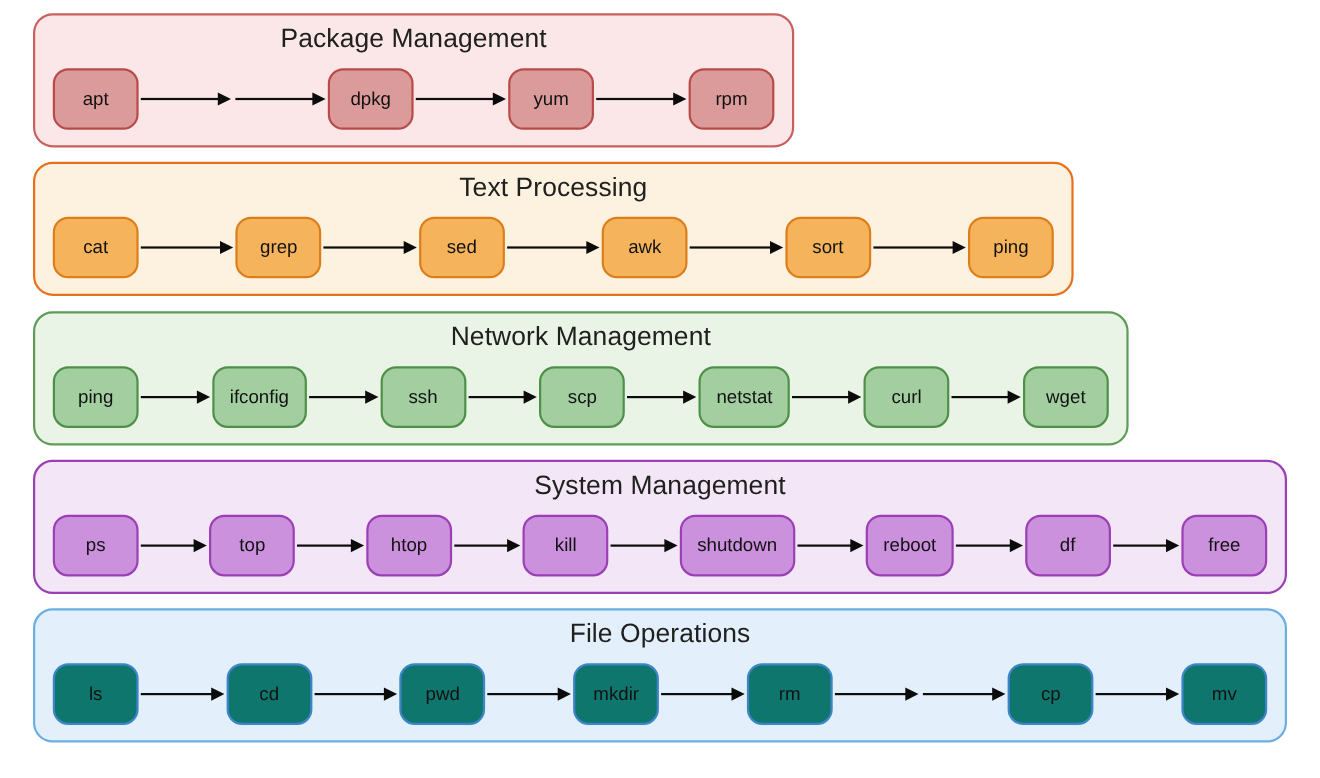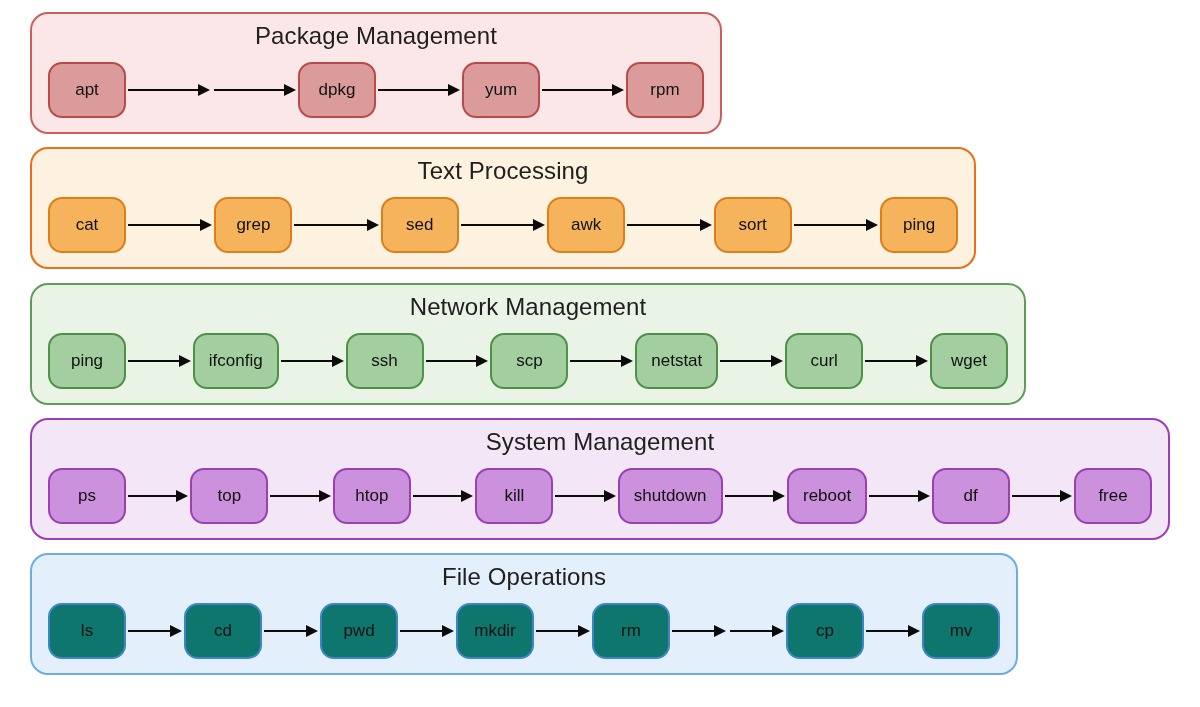--- a/index.html
+++ b/index.html
@@ -246,21 +246,21 @@
           <div class="head"></div>
         </div>
         <div class="node n-purple">df</div>
         <div class="arrow">
           <div class="shaft"></div>
           <div class="head"></div>
         </div>
         <div class="node n-purple">free</div>
       </div>
     </div>
-    <div class="group g-blue" style="left: 30px; top: 553px; width: 988px; height: 122px; text-decoration: underline;">
+    <div class="group g-blue" style="left: 30px; top: 553px; width: 1140px; height: 122px; text-decoration: underline;">
       <div class="group-title">File Operations</div>
       <div class="node-row">
         <div class="node n-blue">ls</div>
         <div class="arrow">
           <div class="shaft"></div>
           <div class="head"></div>
         </div>
         <div class="node n-blue">cd</div>
         <div class="arrow">
           <div class="shaft"></div>

